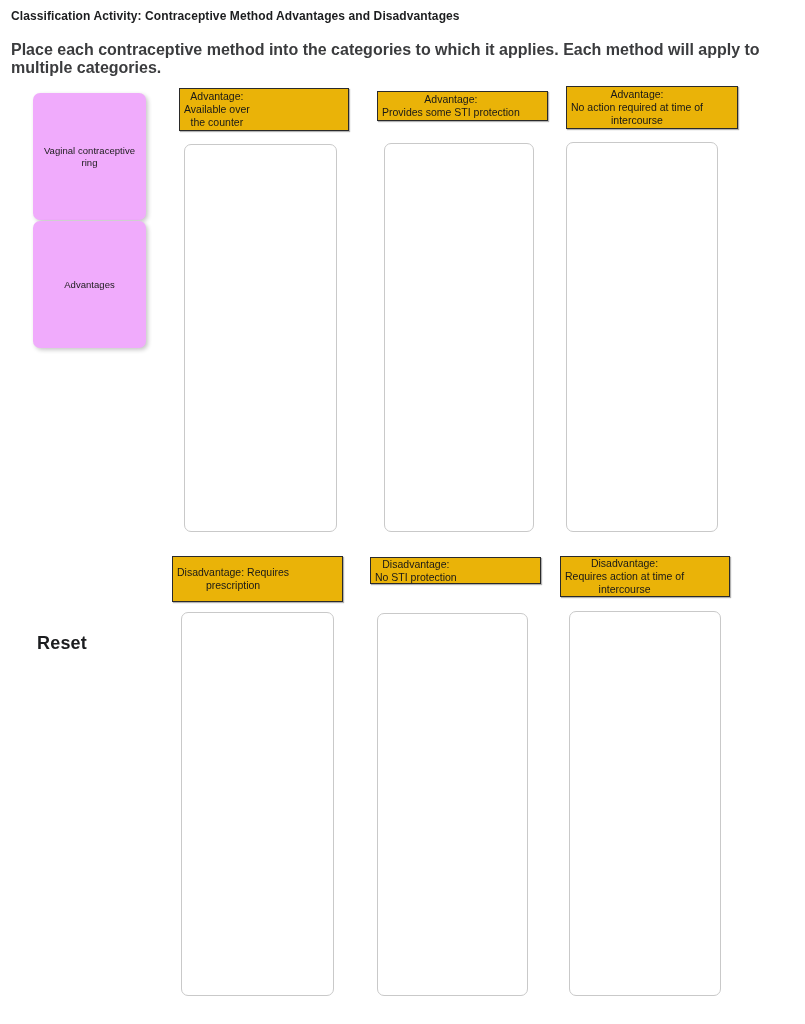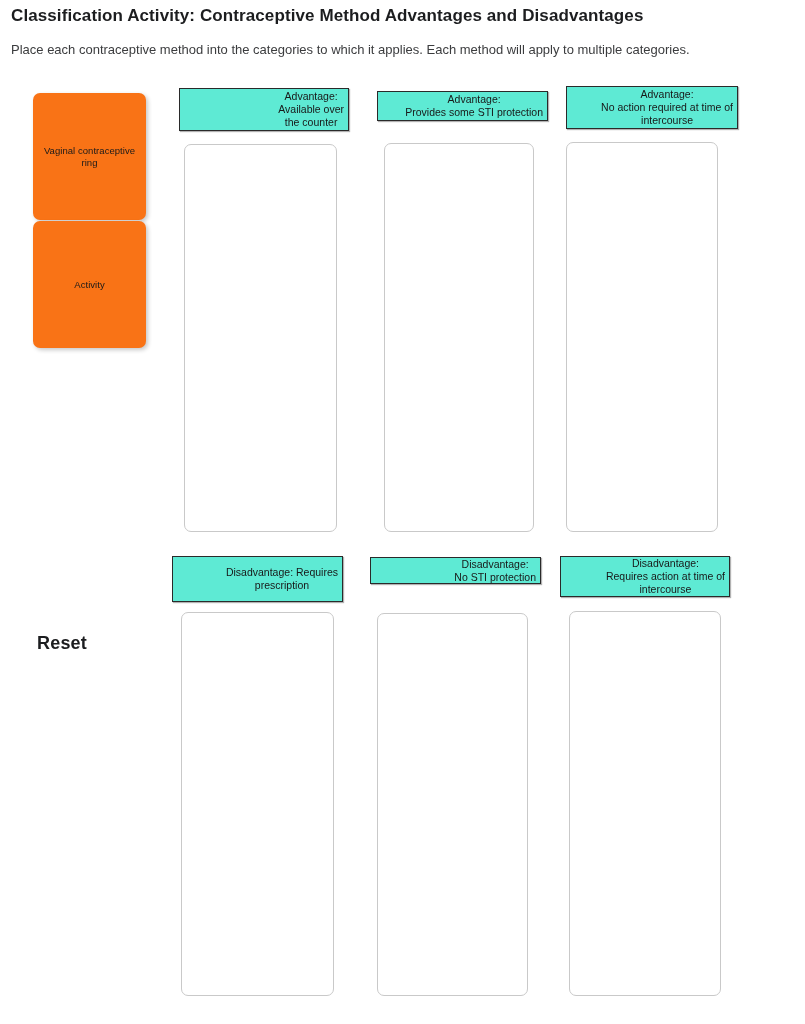--- a/index.html
+++ b/index.html
@@ -17,49 +17,49 @@
     color: #1f2023;
     overflow: hidden;
   }
 
   
   #page-title {
     position: absolute;
     left: 11px;
     top: 7px;
     width: 780px;
-    font-size: 17px;
+    font-size: 12px;
     font-weight: bold;
     letter-spacing: 0.1px;
     color: #1c1d1f;
     line-height: 18px;
   }
   #page-instructions {
     position: absolute;
     left: 11px;
     top: 41px;
     width: 786px;
-    font-size: 13px;
-    font-weight: normal;
+    font-size: 16px;
+    font-weight: bold;
     color: #3b3c3e;
     line-height: 18px;
   }
 
   
   #method-tray {
     position: absolute;
     left: 33px;
     top: 93px;
     width: 113px;
   }
   .method-tile {
     width: 113px;
     height: 127px;
     margin-bottom: 1px;
-    background: #f97316;
+    background: #f0abfc;
     border-radius: 7px;
     box-shadow: 2px 2px 4px rgba(0,0,0,0.22);
     display: flex;
     align-items: center;
     justify-content: center;
     text-align: center;
     cursor: grab;
   }
   .method-tile-label {
     font-size: 9.5px;
@@ -78,24 +78,24 @@
     font-weight: bold;
     color: #1c1d1f;
     cursor: pointer;
     letter-spacing: 0.2px;
   }
 
   
   .cat-header {
     position: absolute;
     border: 1px solid #2a2a2a;
-    background: #5eead4;
+    background: #eab308;
     display: flex;
     align-items: center;
-    justify-content: flex-end;
+    justify-content: flex-start;
     text-align: center;
     box-shadow: 1px 1px 1px rgba(0,0,0,0.30);
   }
   .cat-header-label {
     font-size: 10.5px;
     line-height: 13px;
     color: #181818;
     padding: 2px 4px;
     white-space: pre-line;
   }
@@ -137,21 +137,21 @@
 
 <div id="method-tray">
 
   <div class="method-tile">
     <span class="method-tile-label">Vaginal contraceptive ring</span>
   </div>
 
 
 
   <div class="method-tile">
-    <span class="method-tile-label">Activity</span>
+    <span class="method-tile-label">Advantages</span>
   </div>
 
 </div>
 
 <div id="reset-button">Reset</div>
 
 <div class="cat-header" id="cat-header-adv-otc">
   <span class="cat-header-label">Advantage:
 Available over
 the counter</span>

